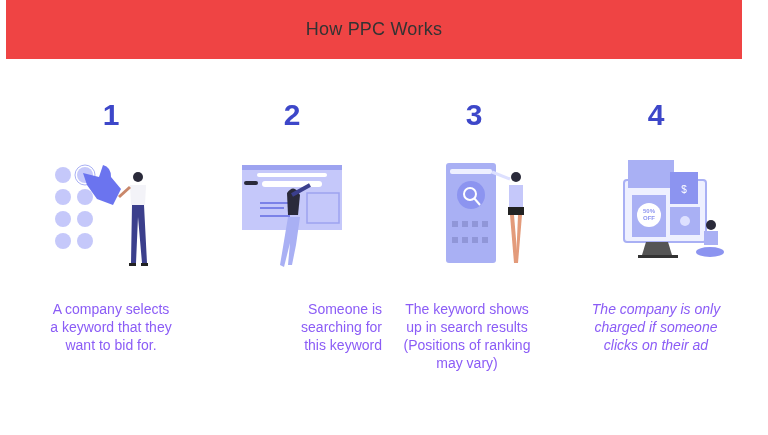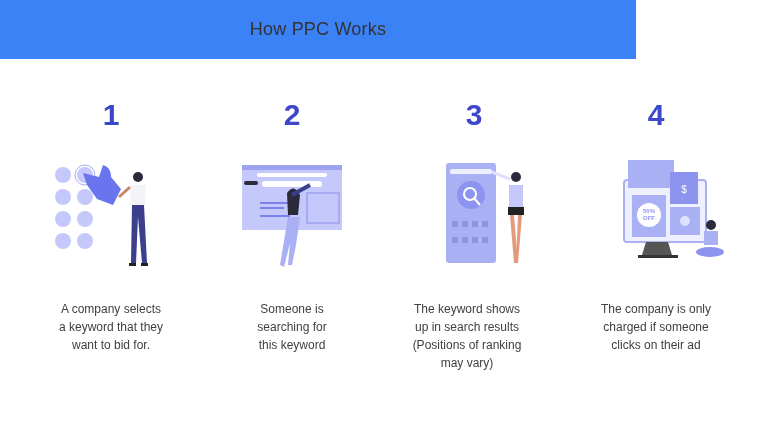--- a/index.html
+++ b/index.html
@@ -1,25 +1,25 @@
 <!DOCTYPE html>
 <html><head>
 <meta charset="utf-8">
 <style>
   html, body { margin:0; padding:0; }
   body { width:768px; height:435px; background:#ffffff; position:relative; overflow:hidden;
          font-family:"Liberation Sans", "DejaVu Sans", sans-serif; color:#2b2b2b; }
-  .header { position:absolute; left:0; top:0; width:636px; height:59px; background:#3b82f6;
+  .header { position:absolute; left:6px; top:0; width:736px; height:59px; background:#ef4444;
             display:flex; align-items:center; justify-content:center; }
   .header h1 { margin:0; font-size:18px; font-weight:normal; color:#333333; letter-spacing:0.2px; }
   .step { position:absolute; top:95px; width:180px; text-align:center; }
   .num { font-size:30px; font-weight:bold; color:#3d47c9; height:40px; line-height:40px; margin:0 auto; }
   .illus { position:relative; width:140px; height:125px; margin:20px auto 0; }
-  .desc { position:absolute; top:300px; width:180px; text-align:center; font-size:12px;
-          line-height:18px; color:#404040; white-space:pre-line; }
+  .desc { position:absolute; top:300px; width:180px; text-align:center; font-size:14px;
+          line-height:18px; color:#8b5cf6; white-space:pre-line; }
   svg { display:block; }
 </style>
 </head>
 <body>
 
 <div class="header">
   <h1>How PPC Works</h1>
 </div>
 
 <div class="step" style="left:21px;">
@@ -63,21 +63,21 @@
       <rect x="85" y="38" width="32" height="30" fill="none" stroke="#9da3f0" stroke-width="1.5"></rect>
       <rect x="38" y="47" width="30" height="2" fill="#7b82e8"></rect>
         <rect x="38" y="52" width="24" height="2" fill="#7b82e8"></rect>
       <rect x="38" y="60" width="30" height="2" fill="#7b82e8"></rect>
       <path d="M65 38 Q72 28 78 40 L76 60 L66 60 Z" fill="#2a2a3a"></path>
       <path d="M70 40 L88 30" stroke="#3b3f8c" stroke-width="4"></path>
       <path d="M66 62 L78 62 L74 90 L70 110 L66 110 L68 88 L62 112 L58 110 Z" fill="#a9b0f4"></path>
     </svg>
   </div>
 </div>
-<div class="desc" style="left:202px;">Someone is
+<div class="desc" style="left:202px;text-align:right;">Someone is
 searching for
 this keyword</div>
 
 <div class="step" style="left:384px;">
   <div class="num">3</div>
   <div class="illus">
     <svg width="140" height="125" viewBox="0 0 140 125">
       <rect x="42" y="8" width="50" height="100" rx="3" fill="#a9b0f4"></rect>
       <rect x="46" y="14" width="42" height="5" rx="2" fill="#eef0ff"></rect>
       <circle cx="67" cy="40" r="14" fill="#8c94f0"></circle>
@@ -122,15 +122,15 @@
       <text x="63" y="58" font-size="6" text-anchor="middle" fill="#8c94f0" font-weight="bold" font-family="Liberation Sans, sans-serif">50%</text>
       <text x="63" y="65" font-size="6" text-anchor="middle" fill="#8c94f0" font-weight="bold" font-family="Liberation Sans, sans-serif">OFF</text>
       <rect x="84" y="52" width="30" height="28" fill="#a9b0f4"></rect>
       <circle cx="99" cy="66" r="5" fill="#dde0ff"></circle>
       <circle cx="125" cy="70" r="5" fill="#2a2a3a"></circle>
       <rect x="118" y="76" width="14" height="14" fill="#a9b0f4"></rect>
       <ellipse cx="124" cy="97" rx="14" ry="5" fill="#8c94f0"></ellipse>
     </svg>
   </div>
 </div>
-<div class="desc" style="left:566px;">The company is only
+<div class="desc" style="left:566px;font-style:italic;">The company is only
 charged if someone
 clicks on their ad</div>
 
 </body></html>

